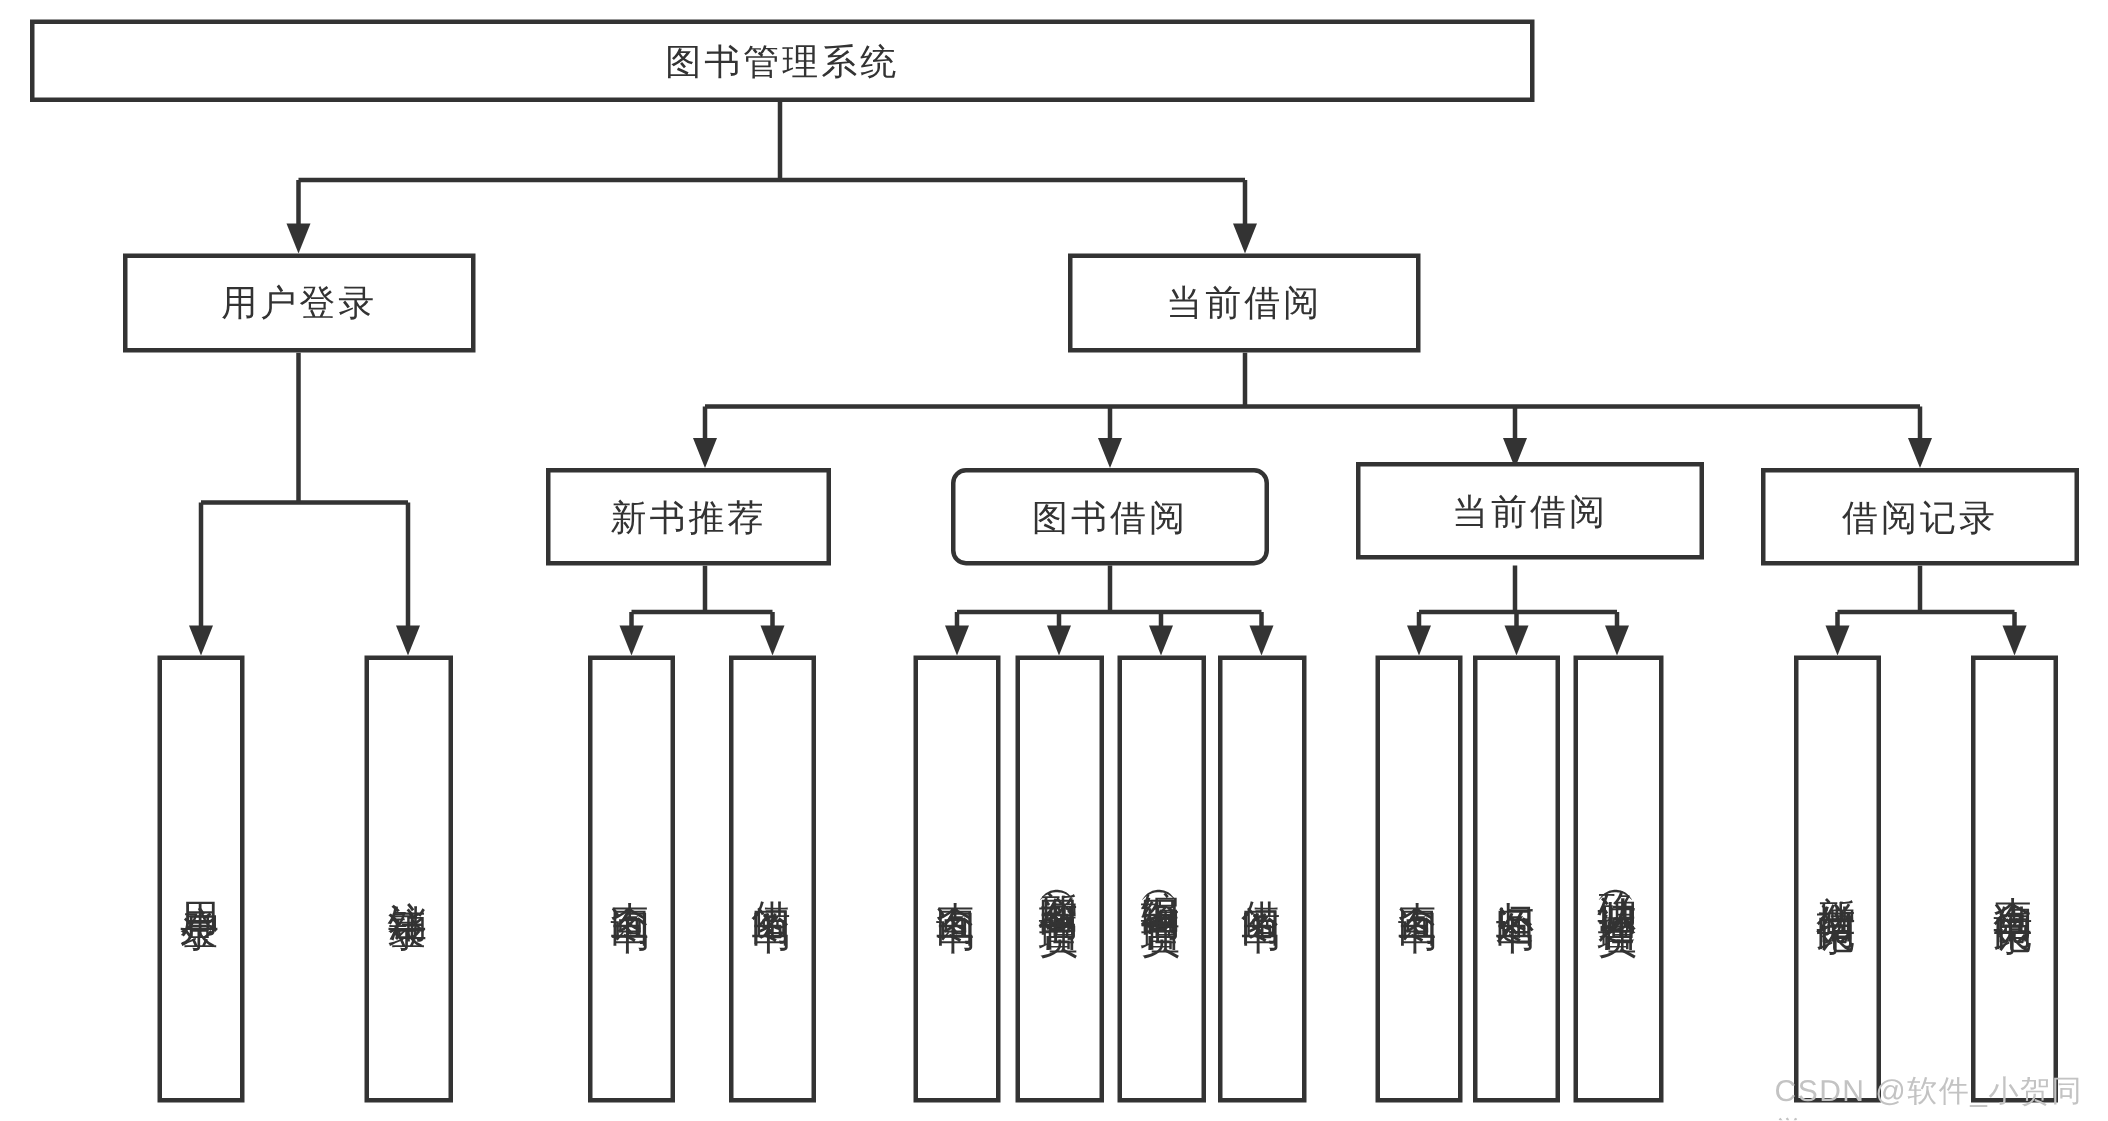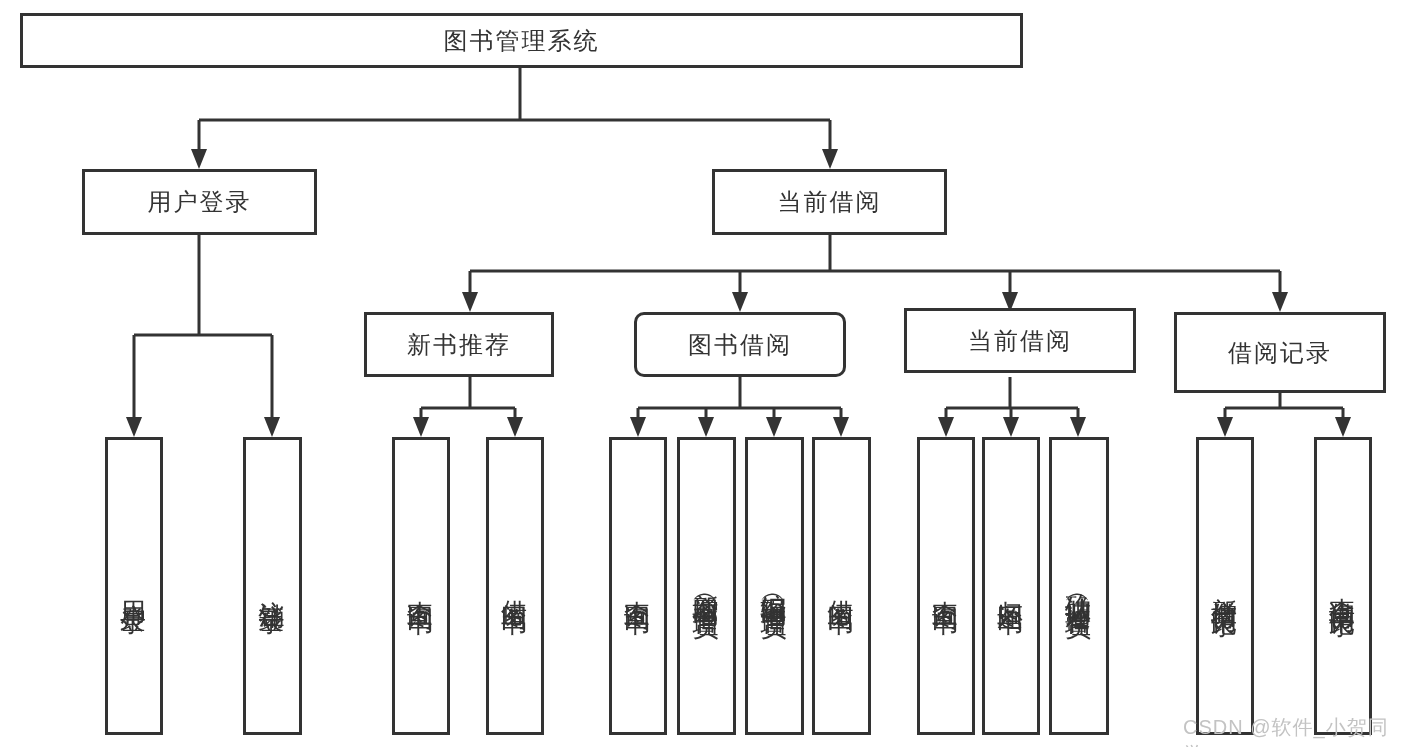--- a/index.html
+++ b/index.html
@@ -79,21 +79,21 @@
   </svg>
 
   <div class="hbox" style="left:20px; top:13px; width:1003px; height:55px;">图书管理系统</div>
 
   <div class="hbox" style="left:82px; top:169px; width:235px; height:66px;">用户登录</div>
   <div class="hbox" style="left:712px; top:169px; width:235px; height:66px;">当前借阅</div>
 
   <div class="hbox" style="left:364px; top:312px; width:190px; height:65px;">新书推荐</div>
   <div class="hbox" style="left:634px; top:312px; width:212px; height:65px;border-radius:10px;">图书借阅</div>
   <div class="hbox" style="left:904px; top:308px; width:232px; height:65px;">当前借阅</div>
-  <div class="hbox" style="left:1174px; top:312px; width:212px; height:81px;">借阅记录</div>
+  <div class="hbox" style="left:1174px; top:312px; width:212px; height:65px;">借阅记录</div>
 
   <div class="vbox" style="left:105px; width:58px;">
     <span class="vtext">用户登录</span>
   </div>
   <div class="vbox" style="left:243px; width:59px;">
     <span class="vtext">注销登录</span>
   </div>
 
   <div class="vbox" style="left:392px; width:58px;">
     <span class="vtext">查询图书</span>

